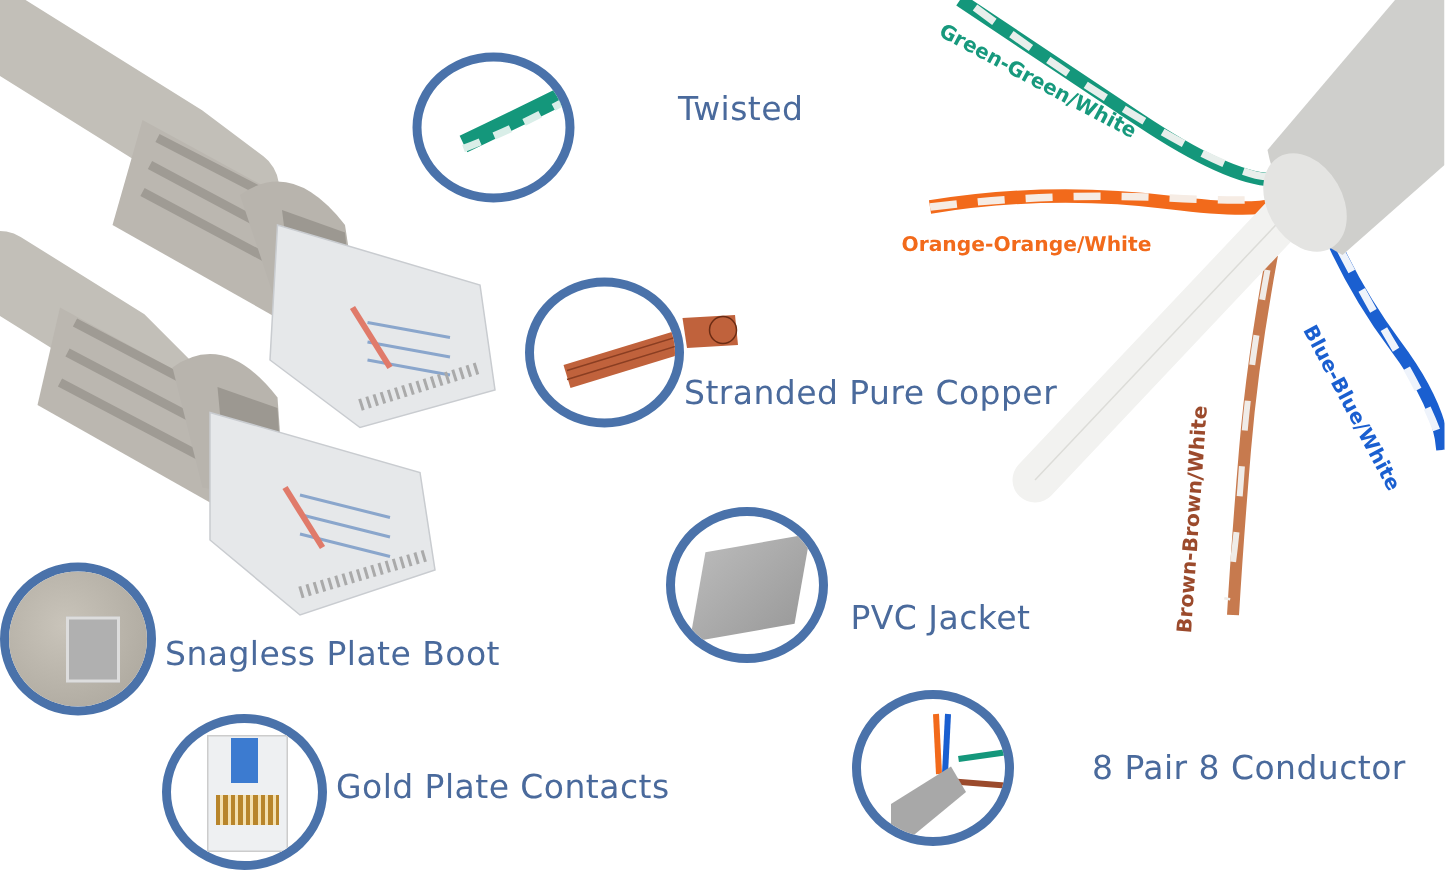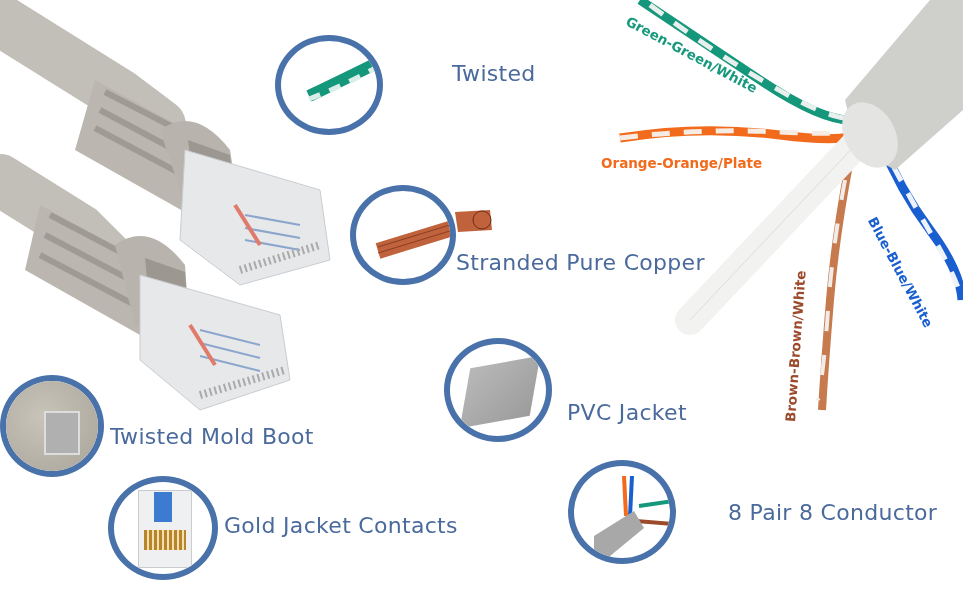--- a/index.html
+++ b/index.html
@@ -54,21 +54,21 @@
 
     <path d="M860,140 L690,320" stroke="#f2f2f0" stroke-width="30" fill="none" stroke-linecap="round"></path>
     <path d="M860,140 L690,320" stroke="#dcdcd8" stroke-width="1" fill="none"></path>
 
     <path d="M845,100 L930,0 L963,0 L963,110 L895,170 Q855,150 845,100 Z" fill="#cfcfcc"></path>
     <ellipse cx="870" cy="135" rx="25" ry="35" fill="#e4e4e2" transform="rotate(-30 870 135)"></ellipse>
   </g>
 </svg>
 
 <div class="wire-label" style="left:627px;top:12px;color:#17997d;transform:rotate(28deg);">Green-Green/White</div>
-<div class="wire-label" style="left:601px;top:155px;color:#f26a1b;">Orange-Orange/Plate</div>
+<div class="wire-label" style="left:601px;top:155px;color:#f26a1b;">Orange-Orange/White</div>
 <div class="wire-label" style="left:790px;top:414px;color:#9b4a2c;transform:rotate(-86deg);">Brown-Brown/White</div>
 <div class="wire-label" style="left:872px;top:210px;color:#1a5fd0;transform:rotate(62deg);">Blue-Blue/White</div>
 
 <div class="feature-circle" style="left:275px;top:35px;width:108px;height:100px;">
   <svg width="100" height="90">
     <path d="M28,55 Q70,35 120,10" stroke="#14977b" stroke-width="12" fill="none"></path>
     <path d="M28,58 Q75,40 120,12" stroke="#d9eee8" stroke-width="5" fill="none" stroke-dasharray="12 10"></path>
   </svg>
 </div>
 <div class="feature-label" style="left:452px;top:61px;">Twisted</div>
@@ -87,28 +87,28 @@
 
 <div class="feature-circle" style="left:444px;top:338px;width:108px;height:104px;">
   <div style="position:absolute;left:15px;top:18px;width:70px;height:60px;background:linear-gradient(135deg,#b8b8b8,#9c9c9c);transform:skew(-10deg,-10deg);"></div>
 </div>
 <div class="feature-label" style="left:567px;top:400px;">PVC Jacket</div>
 
 <div class="feature-circle" style="left:0px;top:375px;width:104px;height:102px;">
   <div style="position:absolute;left:0;top:0;width:100%;height:100%;background:radial-gradient(circle at 40% 40%,#c9c4ba,#a9a49a);"></div>
   <div style="position:absolute;left:38px;top:30px;width:32px;height:40px;background:#b0b0b0;border:2px solid #ddd;"></div>
 </div>
-<div class="feature-label" style="left:110px;top:424px;">Twisted Mold Boot</div>
+<div class="feature-label" style="left:110px;top:424px;">Snagless Plate Boot</div>
 
 <div class="feature-circle" style="left:108px;top:476px;width:110px;height:104px;">
   <div style="position:absolute;left:24px;top:8px;width:52px;height:76px;background:#eef0f2;border:1px solid #ccc;"></div>
   <div style="position:absolute;left:40px;top:10px;width:18px;height:30px;background:#3c7bd0;"></div>
   <div style="position:absolute;left:30px;top:48px;width:42px;height:20px;background:repeating-linear-gradient(90deg,#b8852b 0 3px,#f3e0b0 3px 5px);"></div>
 </div>
-<div class="feature-label" style="left:224px;top:513px;">Gold Jacket Contacts</div>
+<div class="feature-label" style="left:224px;top:513px;">Gold Plate Contacts</div>
 
 <div class="feature-circle" style="left:568px;top:460px;width:108px;height:104px;">
   <svg width="100" height="95">
     <path d="M50,10 L52,50" stroke="#f26a1b" stroke-width="4"></path>
     <path d="M58,10 L56,50" stroke="#1a5fd0" stroke-width="4"></path>
     <path d="M65,40 L100,35" stroke="#14977b" stroke-width="4"></path>
     <path d="M62,55 L100,58" stroke="#9b4a2c" stroke-width="4"></path>
     <path d="M20,70 L60,45 L70,62 L30,95 L20,95 Z" fill="#a8a8a8"></path>
   </svg>
 </div>

